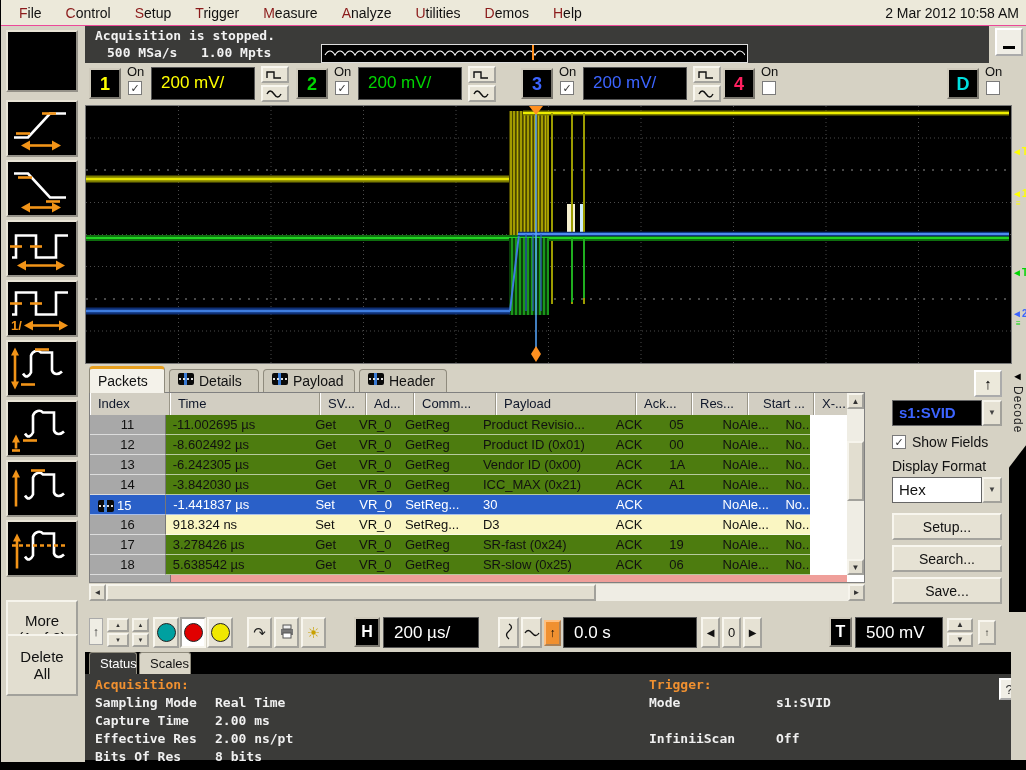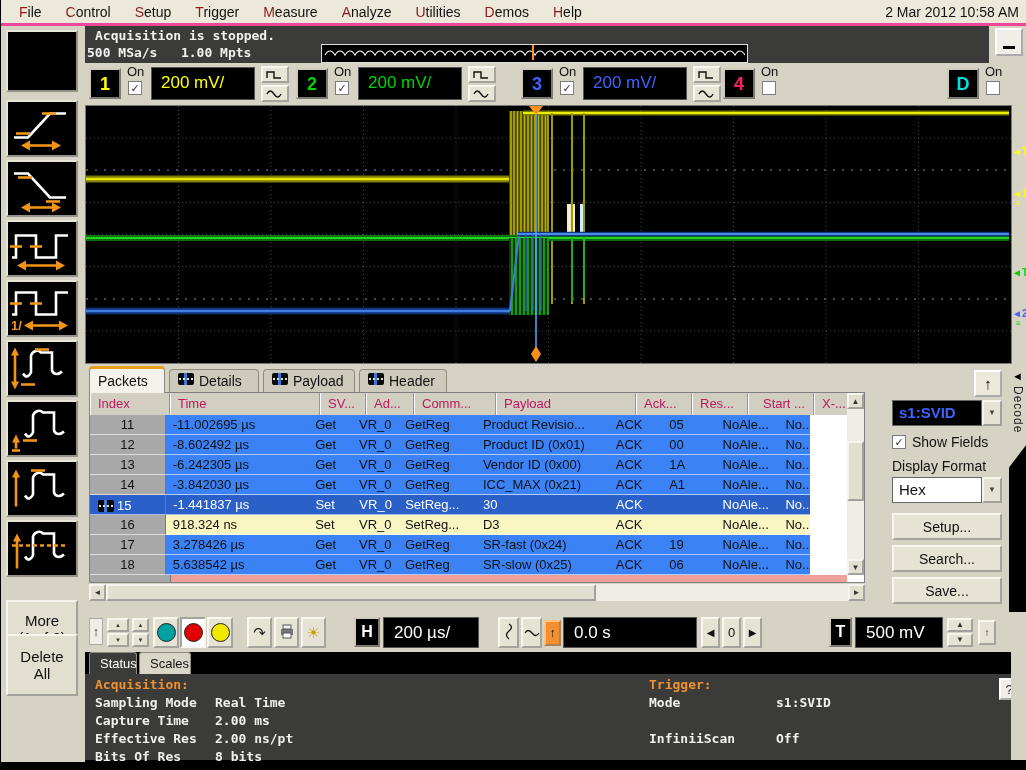--- a/index.html
+++ b/index.html
@@ -1,34 +1,34 @@
 <!DOCTYPE html>
 <html><head>
 <meta charset="utf-8">
 <style>
   html,body{margin:0;padding:0;background:#444;}
   #screen{position:relative;width:1026px;height:770px;background:#000;font-family:"Liberation Sans",sans-serif;overflow:hidden;border-left:1px solid #000;}
   
-  .menubar{position:absolute;left:0;top:0;width:1026px;height:26px;background:#ece9da;border-bottom:3px solid #ec4899;display:flex;align-items:center;box-sizing:border-box;padding-left:6px;}
+  .menubar{position:absolute;left:0;top:0;width:1026px;height:26px;background:#ece9da;border-bottom:1px solid #ec4899;display:flex;align-items:center;box-sizing:border-box;padding-left:6px;}
   .menu-item{font-size:14px;color:#111;padding:2px 12px;cursor:default;}
   .menu-item::first-letter{color:#8b1a1a;}
   .menu-clock{margin-left:auto;font-size:14px;color:#111;padding-right:8px;}
   
   .sidebar{position:absolute;left:0;top:26px;width:84px;height:736px;background:#d6d2c4;}
   .side-btn{position:absolute;left:5px;width:72px;background:#000;border:2px outset #e8e4d6;box-sizing:border-box;padding:1px;}
   .side-btn svg{display:block;}
   .side-txt-btn{position:absolute;left:5px;width:72px;background:#e2ded0;border:2px outset #f6f4ec;box-sizing:border-box;text-align:center;font-size:15px;color:#111;display:flex;flex-direction:column;justify-content:center;}
   .wf{stroke:#fff;stroke-width:2.6;fill:none;}
   .ot{stroke:#f29418;stroke-width:2.6;fill:none;}
   .of{fill:#f29418;}
   .otx{fill:#f29418;font:bold 13px "Liberation Sans",sans-serif;}
   
   .acqbar{position:absolute;left:84px;top:26px;width:904px;height:37px;background:#3b3b39;color:#f2f2f2;font-family:"DejaVu Sans Mono",monospace;font-weight:bold;font-size:13px;}
   .acq-line1{position:absolute;left:10px;top:2px;}
-  .acq-line2{position:absolute;left:2px;top:19px;}
+  .acq-line2{position:absolute;left:22px;top:19px;}
   .preview{position:absolute;left:236px;top:18px;width:425px;height:17px;background:#000;border:1px solid #ddd;}
   .corner{position:absolute;left:988px;top:26px;width:38px;height:37px;background:#d6d2c4;}
   .min-btn{position:absolute;left:6px;top:2px;width:28px;height:28px;background:#f0eee6;border:2px outset #fff;display:flex;align-items:flex-end;justify-content:center;padding-bottom:5px;box-sizing:border-box;}
   .minbar{width:13px;height:3px;background:#000;}
   
   .chanbar{position:absolute;left:84px;top:63px;width:942px;height:42px;background:#d6d2c4;}
   .chan{position:absolute;top:0;height:42px;}
   .chan-num{position:absolute;left:0;top:5px;width:32px;height:31px;background:#000;border:2px outset #cfcabc;font-weight:bold;font-size:18px;text-align:center;line-height:26px;box-sizing:border-box;padding:0;}
   .on-label{position:absolute;left:38px;top:1px;font-size:13px;color:#111;}
   .checkbox{position:absolute;left:39px;top:18px;width:14px;height:14px;background:#fff;border:1px solid #7a7a7a;font-size:11px;line-height:13px;text-align:center;color:#333;box-sizing:border-box;}
@@ -43,28 +43,28 @@
   .gnd{position:absolute;left:4px;font-size:8px;line-height:8px;}
   
   .lower{position:absolute;left:84px;top:364px;width:942px;height:248px;background:#d6d2c4;}
   .tab{position:absolute;top:5px;height:23px;background:#cdc9bb;border:1px solid #8f8b7d;border-bottom:none;border-radius:4px 4px 0 0;font-size:14px;color:#111;box-sizing:border-box;padding:3px 8px 0 8px;display:flex;align-items:flex-start;gap:5px;}
   .tab.active{top:2px;height:27px;background:#f4f2ea;border-top:3px solid #e8a020;font-size:14px;z-index:3;padding-top:4px;}
   .bus-icon{display:inline-block;width:16px;height:12px;background:#0a0a0a;border-radius:2px;position:relative;}
   .bus-icon::before{content:"";position:absolute;left:6px;top:0;width:3px;height:100%;background:#3a7bd5;}
   .bus-icon::after{content:"";position:absolute;left:1px;top:5px;width:14px;height:2px;background:repeating-linear-gradient(90deg,#ddd 0 2px,transparent 2px 4px);}
   .table{position:absolute;left:4px;top:28px;width:776px;height:191px;background:#fff;border:1px solid #808080;box-sizing:border-box;}
   .thead{position:absolute;left:0;top:0;width:757px;height:22px;display:flex;background:#d2cec2;}
-  .th{box-sizing:border-box;padding:3px 0 0 7px;font-size:13px;color:#be185d;border-right:1px solid #9a9688;border-left:1px solid #fff;overflow:hidden;white-space:nowrap;}
+  .th{box-sizing:border-box;padding:3px 0 0 7px;font-size:13px;color:#0f172a;border-right:1px solid #9a9688;border-left:1px solid #fff;overflow:hidden;white-space:nowrap;}
   .tbody{position:absolute;left:0;top:22px;width:720px;}
   .trow{display:flex;height:20px;}
   .cell{box-sizing:border-box;padding:2px 0 0 7px;font-size:13px;color:#111;overflow:hidden;white-space:nowrap;border-bottom:1px solid rgba(255,255,255,.6);}
   .cIndex{width:80px;text-align:center;padding-left:0;background:#a8a8a8;border-right:1px solid #777;}
   .cTime{width:150px;} .cSv{width:46px;} .cAd{width:48px;} .cComm{width:82px;} .cPay{width:140px;}
   .cAck{width:56px;} .cRes{width:56px;} .cStart{width:66px;} .cX{width:33px;}
-  .cyan .cell{background:#3b82f6;} .cyan .cIndex{background:#a8a8a8;}
+  .cyan .cell{background:#4d7c0f;} .cyan .cIndex{background:#a8a8a8;}
   .warn .cell{background:#faf6c2;} .warn .cIndex{background:#a8a8a8;}
   .sel .cell{background:#2a60c8;color:#fff;} .sel .cIndex{background:#2a60c8;color:#fff;display:flex;align-items:center;gap:3px;padding-left:8px;}
   .partial{position:absolute;left:0;top:182px;width:757px;height:7px;background:#ef9f9a;}
   .partial .stub{position:absolute;left:0;top:0;width:80px;height:7px;background:#a8a8a8;border-right:1px solid #777;}
   .vscroll{position:absolute;left:757px;top:0;width:17px;height:182px;background:#efede4;}
   .sbtn{position:absolute;width:17px;height:16px;background:#e2ded0;border:2px outset #f6f4ec;box-sizing:border-box;font-size:8px;line-height:11px;text-align:center;color:#333;padding:0;}
   .vthumb{position:absolute;left:0;top:48px;width:17px;height:60px;background:#e2ded0;border:2px outset #f6f4ec;box-sizing:border-box;}
   .hscroll{position:absolute;left:4px;top:220px;width:776px;height:17px;background:#efede4;}
   .hbtn{position:absolute;width:17px;height:17px;background:#e2ded0;border:2px outset #f6f4ec;box-sizing:border-box;font-size:8px;line-height:12px;text-align:center;color:#333;padding:0;}
   .hthumb{position:absolute;left:17px;top:0;width:490px;height:17px;background:#e2ded0;border:2px outset #f6f4ec;box-sizing:border-box;}

